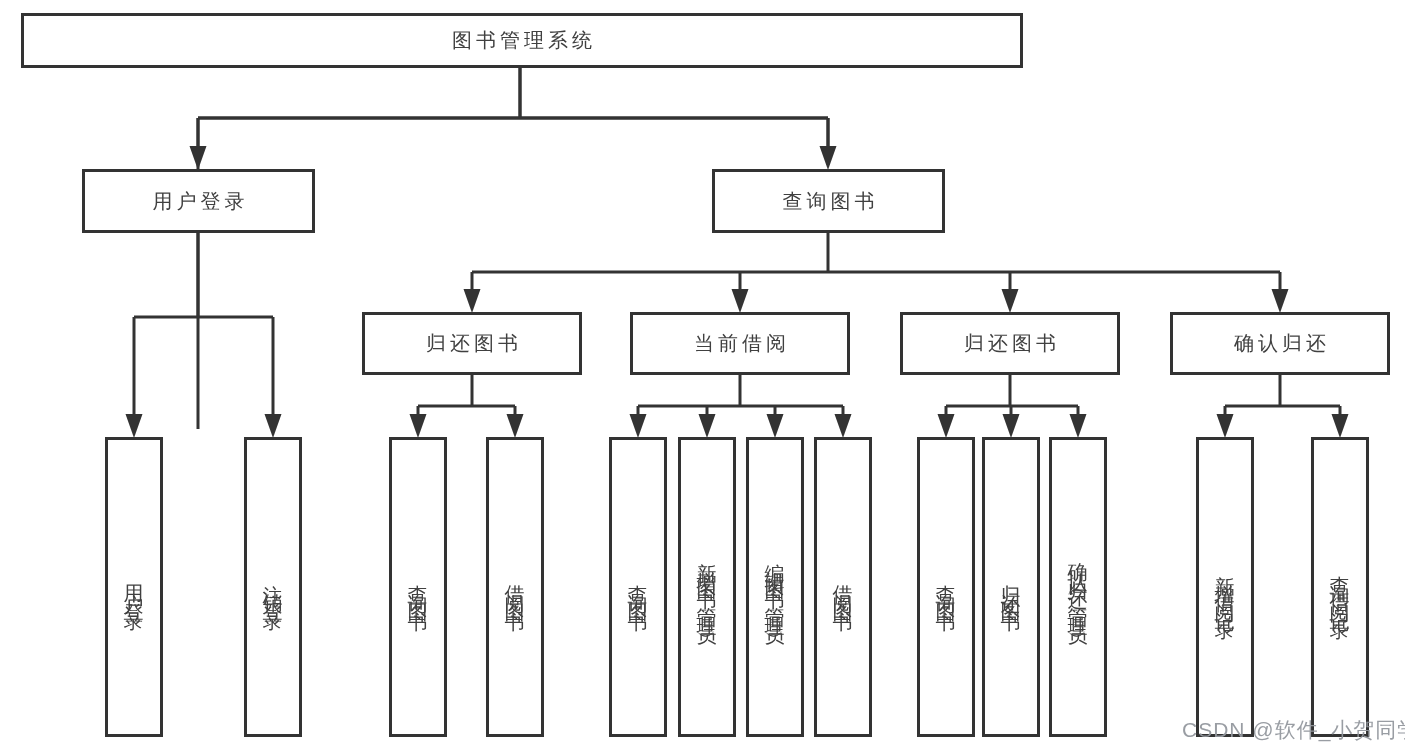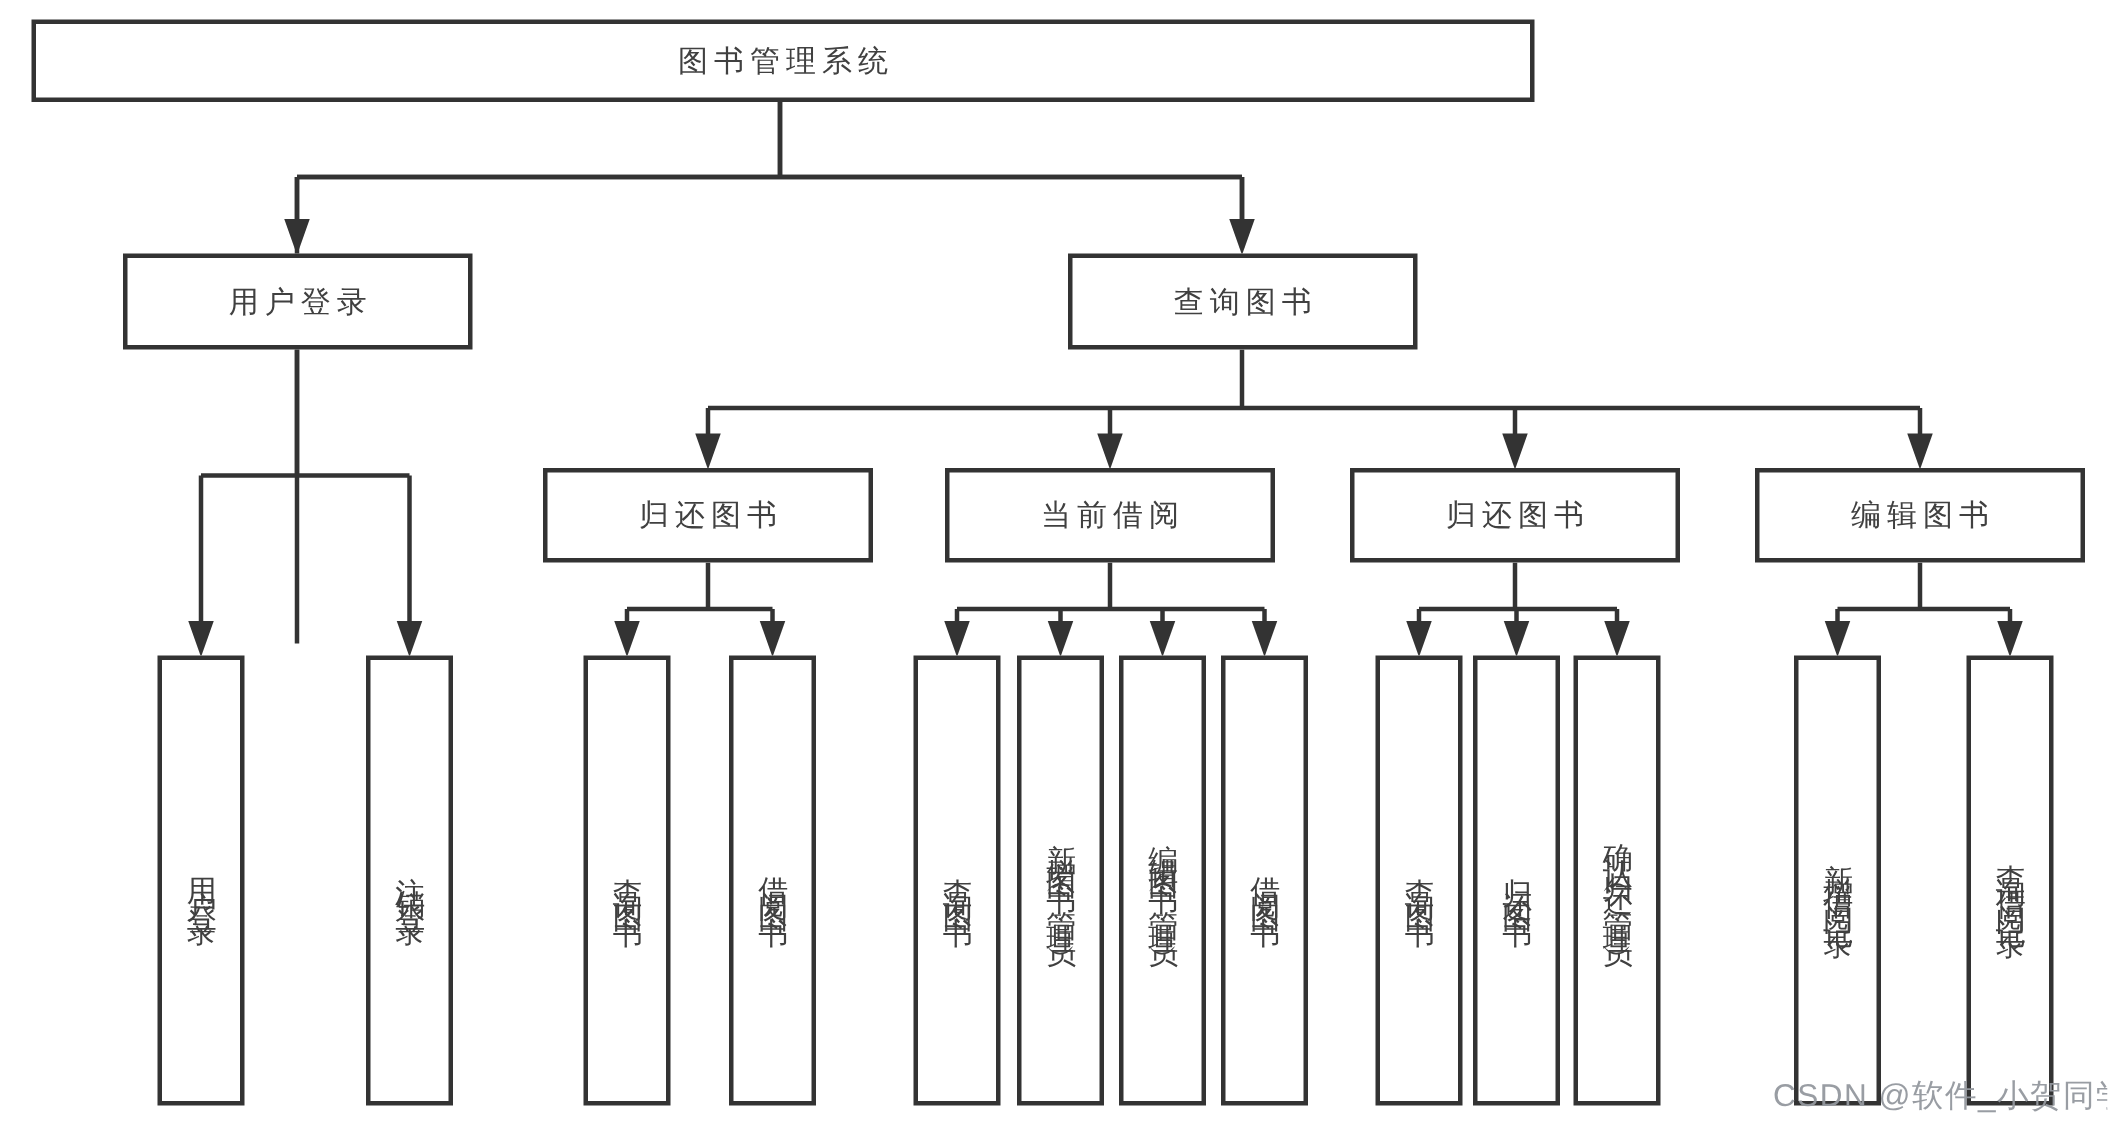--- a/index.html
+++ b/index.html
@@ -154,21 +154,21 @@
   <div class="node" style="left:362px; top:312px; width:220px; height:63px;">
     <span class="hlabel">归还图书</span>
   </div>
   <div class="node" style="left:630px; top:312px; width:220px; height:63px;">
     <span class="hlabel">当前借阅</span>
   </div>
   <div class="node" style="left:900px; top:312px; width:220px; height:63px;">
     <span class="hlabel">归还图书</span>
   </div>
   <div class="node" style="left:1170px; top:312px; width:220px; height:63px;">
-    <span class="hlabel">编辑图书</span>
+    <span class="hlabel">确认归还</span>
   </div>
 
   <div class="node leaf" style="left:105px;">
     <span class="vtext">用户登录</span>
   </div>
   <div class="node leaf" style="left:244px;">
     <span class="vtext">注销登录</span>
   </div>
 
   <div class="node leaf" style="left:389px;">

